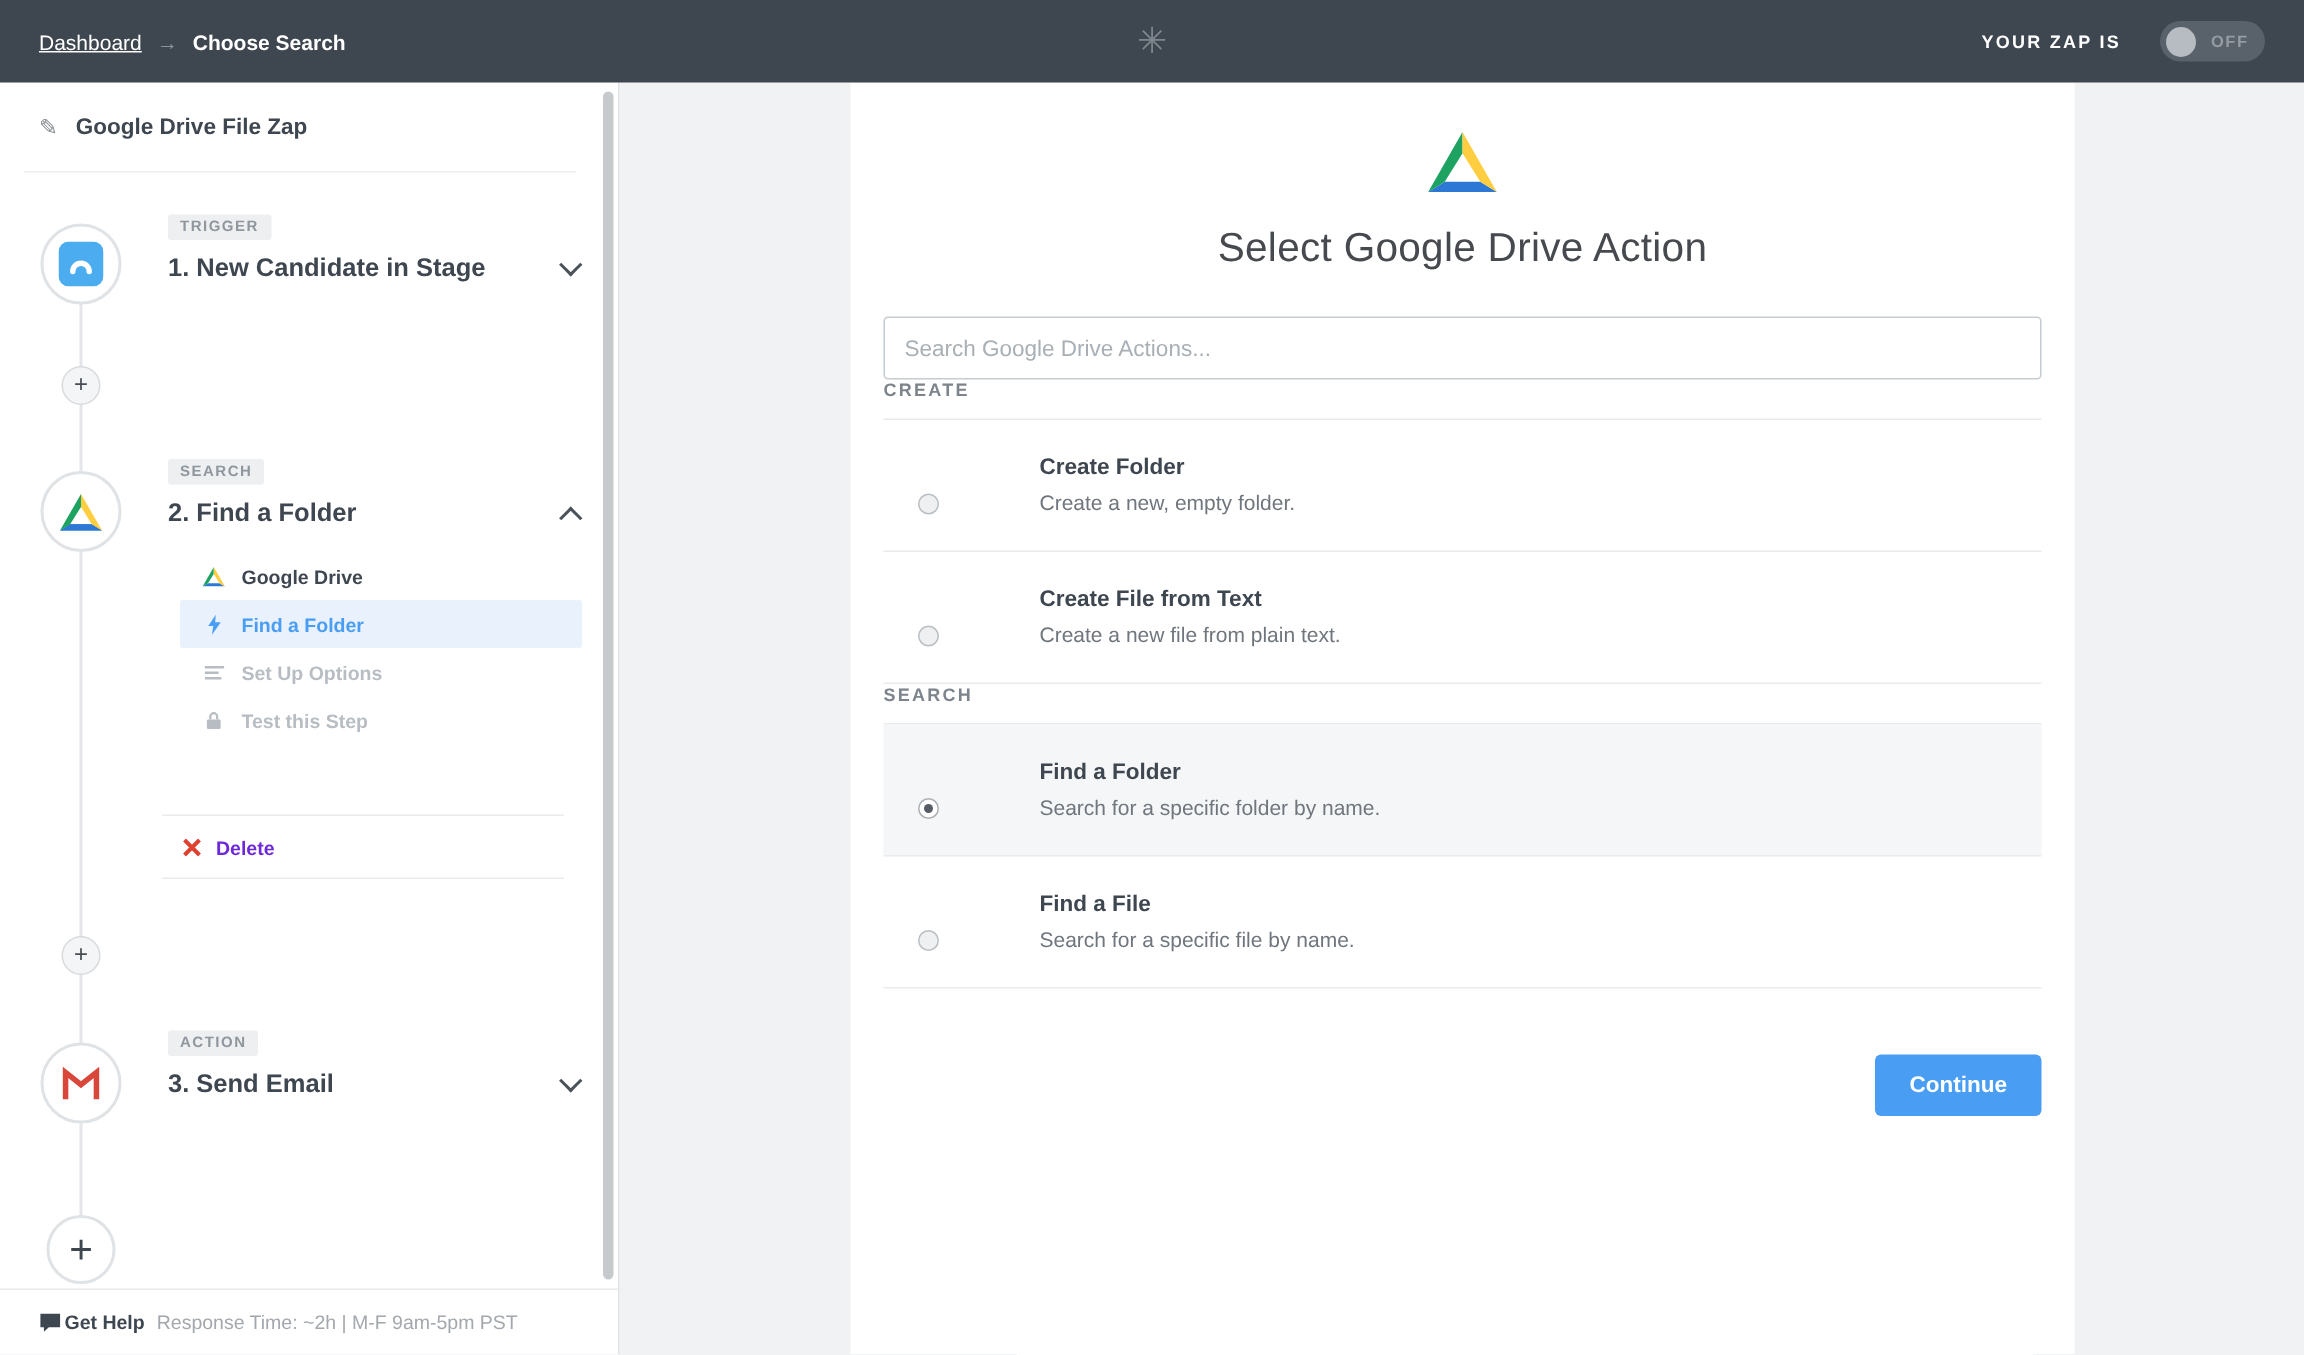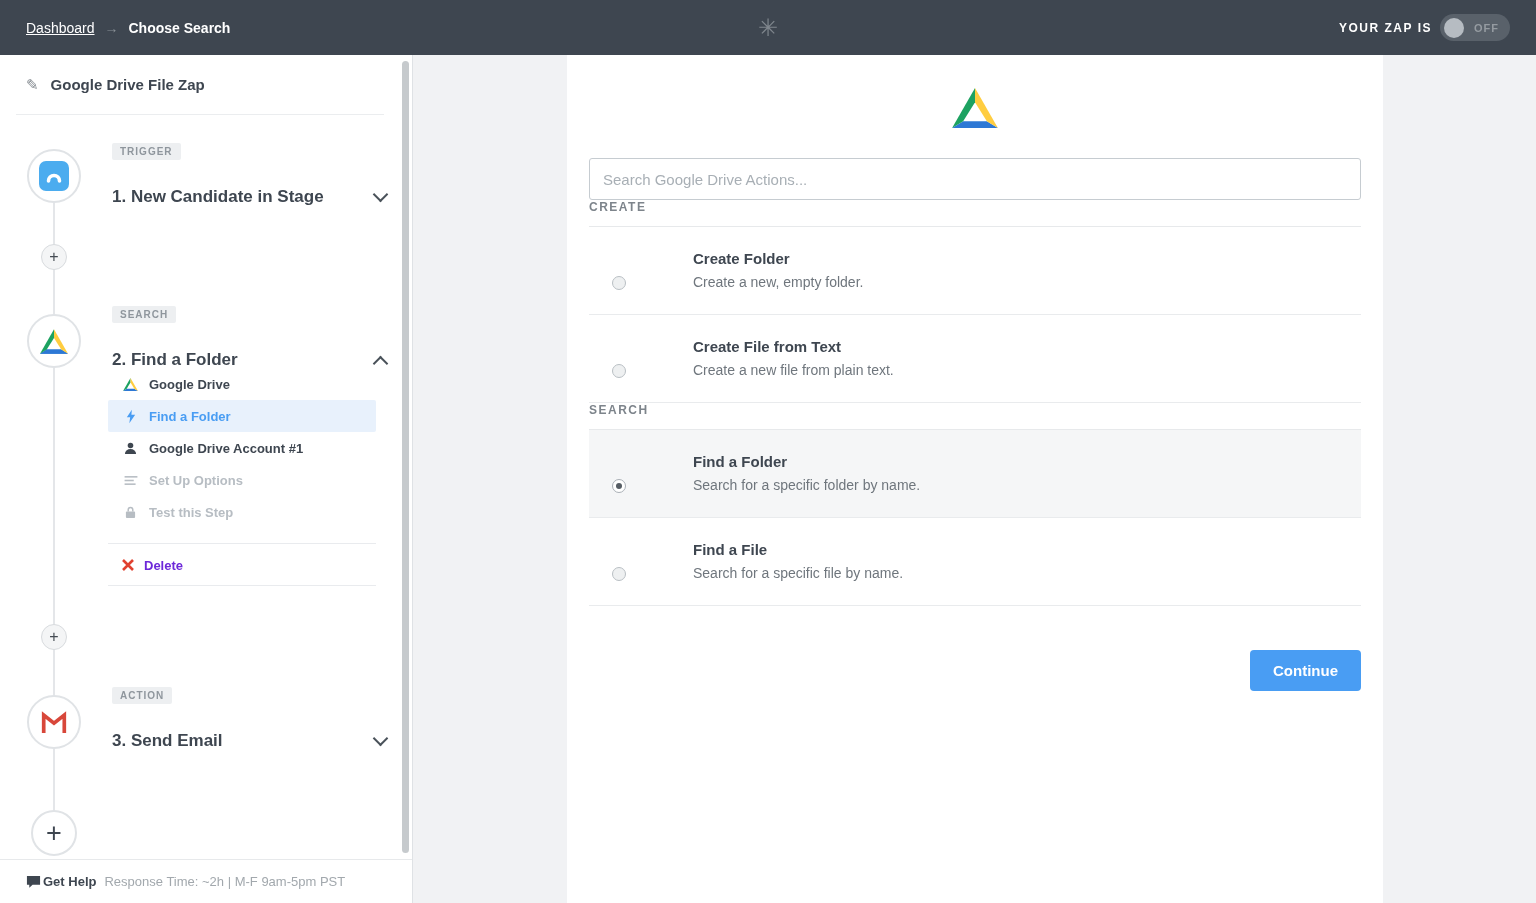--- a/index.html
+++ b/index.html
@@ -6,47 +6,47 @@
   html,body{width:1536px;height:903px;overflow:hidden}
   body{font-family:"Liberation Sans",sans-serif;background:#f1f2f4;position:relative}
 
   
   .topbar{position:absolute;top:0;left:0;width:100%;height:55px;background:#3e4650;display:flex;align-items:center;padding:16px 26px;z-index:10}
   .breadcrumb{display:flex;align-items:center}
   .bc-link{color:#fff;font-size:14px;text-decoration:underline;cursor:pointer}
   .bc-sep{color:#8a9197;margin:0 10px;font-size:14px}
   .bc-current{color:#fff;font-size:14px;font-weight:700}
   .topbar-logo{position:absolute;left:50%;top:50%;transform:translate(-50%,-50%);color:#7f868d;font-size:24px;cursor:pointer}
-  .zap-status{margin-left:auto;display:flex;align-items:center;gap:8px}
+  .zap-status{margin-left:auto;display:flex;align-items:center;gap:26px}
   .zs-label{color:#fff;font-size:12px;font-weight:700;letter-spacing:1.5px}
   .toggle{width:70px;height:27px;border-radius:14px;background:#59616a;position:relative;cursor:pointer}
   .knob{position:absolute;left:4px;top:3.5px;width:20px;height:20px;border-radius:50%;background:#b6bcc2}
   .toggle-text{position:absolute;right:11px;top:8px;color:#959ba1;font-size:11px;font-weight:700;letter-spacing:1px}
 
   
   .sidebar{position:absolute;left:0;top:55px;width:413px;height:848px;background:#fff;border-right:1px solid #dfe2e5}
   .zap-title-row{position:absolute;left:16px;right:28px;top:0;height:60px;display:flex;align-items:center;gap:12px;border-bottom:1px solid #ebedef;padding-left:10px}
   .pencil{color:#83898f;font-size:15px;cursor:pointer}
   .zap-name{font-size:15px;font-weight:700;color:#3e4650}
   .tl-line{position:absolute;left:53px;top:121px;width:2px;height:657px;background:#e4e6e9}
   .node{position:absolute;left:27px;width:54px;height:54px;border-radius:50%;background:#fff;border:2px solid #e0e3e6;display:flex;align-items:center;justify-content:center;cursor:pointer}
   #node1{top:94px}#node2{top:259px}#node3{top:640px}
   .plus{position:absolute;border-radius:50%;display:flex;align-items:center;justify-content:center;cursor:pointer;color:#454c53;background:#f4f5f6;border:1px solid #d8dbde}
   #plus1{left:41px;top:189px;width:26px;height:26px;font-size:16px}
   #plus2{left:41px;top:569px;width:26px;height:26px;font-size:16px}
   #plus-lg{left:31px;top:755px;width:46px;height:46px;font-size:27px;background:#fff;border:2px solid #e0e3e6;color:#3e4650}
   .step{position:absolute;left:112px;width:274px}
   #step1{top:86px}#step2{top:249px}#step3{top:630px}
   .badge{display:inline-block;background:#edeff1;color:#8f969d;border-radius:2px;padding:3px 8px;font-size:10px;font-weight:700;letter-spacing:1px}
-  .step-title-row{display:flex;justify-content:space-between;align-items:center;margin-top:27px;cursor:pointer}
+  .step-title-row{display:flex;justify-content:space-between;align-items:center;margin-top:9px;cursor:pointer}
   .step-title{font-size:17px;font-weight:700;color:#3e4650}
   .chev{width:11px;height:11px;border-right:2px solid #4a525a;border-bottom:2px solid #4a525a;cursor:pointer}
   .chev.down{transform:rotate(45deg);position:relative;top:-3px}
   .chev.up{transform:rotate(-135deg);position:relative;top:3px}
-  .substeps{position:absolute;left:108px;top:313px;width:268px}
+  .substeps{position:absolute;left:120px;top:313px;width:268px}
   .substep{height:32px;display:flex;align-items:center;padding-left:14px;cursor:pointer;border-radius:2px}
   .substep .si{width:17px;display:flex;justify-content:center;margin-right:10px}
   .slabel{font-size:13px;font-weight:700;color:#3e4650}
   .substep.active{background:#e8f1fc}
   .substep.active .slabel{color:#499df3}
   .substep.pending .slabel{color:#b7bdc3}
   .sdivider{position:absolute;left:108px;width:268px;height:1px;background:#e9ebee}
   #div1{top:488px}#div2{top:530px}
   .delete-row{position:absolute;left:122px;top:496px;height:28px;display:flex;align-items:center;gap:10px;cursor:pointer}
   .delete-label{font-size:13px;font-weight:700;color:#6d28d9}
@@ -154,29 +154,20 @@
       <span class="slabel">Google Drive</span>
     </div>
     <div class="substep active">
       <span class="si">
         <svg width="10" height="15" viewBox="0 0 12 16">
             <polygon points="7,0 1,9 5,9 4,16 11,6 6.5,6" fill="#499df3"></polygon>
           </svg>
       </span>
       <span class="slabel">Find a Folder</span>
     </div>
-    <div class="substep done">
-      <span class="si">
-        <svg width="13" height="13" viewBox="0 0 14 14">
-            <circle cx="7" cy="3.8" r="3" fill="#3e4650"></circle>
-            <path d="M1 13 a6 5.4 0 0 1 12 0 Z" fill="#3e4650"></path>
-          </svg>
-      </span>
-      <span class="slabel">Google Drive Account #1</span>
-    </div>
     <div class="substep pending">
       <span class="si">
         <svg width="14" height="11" viewBox="0 0 14 12" stroke="#b7bdc3" stroke-width="1.7">
           <line x1="0" y1="2" x2="14" y2="2"></line>
             <line x1="0" y1="6" x2="10" y2="6"></line>
             <line x1="0" y1="10" x2="12" y2="10"></line>
         </svg>
       </span>
       <span class="slabel">Set Up Options</span>
     </div>
@@ -221,20 +212,21 @@
 
 <main class="main">
   <div class="card">
 
     <svg class="app-logo" width="46" height="40" viewBox="0 0 87 76">
       <polygon points="0,76 87,76 66,63 21,63" fill="#2d78d5"></polygon>
       <polygon points="43.5,0 0,76 21,63 43.5,27" fill="#1da261"></polygon>
       <polygon points="43.5,0 87,76 66,63 43.5,27" fill="#ffcd40"></polygon>
     </svg>
 
+    <h1 class="page-title">Select Google Drive Action</h1>
 
     <div class="search-wrap">
       <input class="search-input" type="text" placeholder="Search Google Drive Actions..." style="">
     </div>
 
     <div class="section-header">CREATE</div>
 
     <div class="option-row">
       <span class="radio"></span>
       <div class="option-text">

